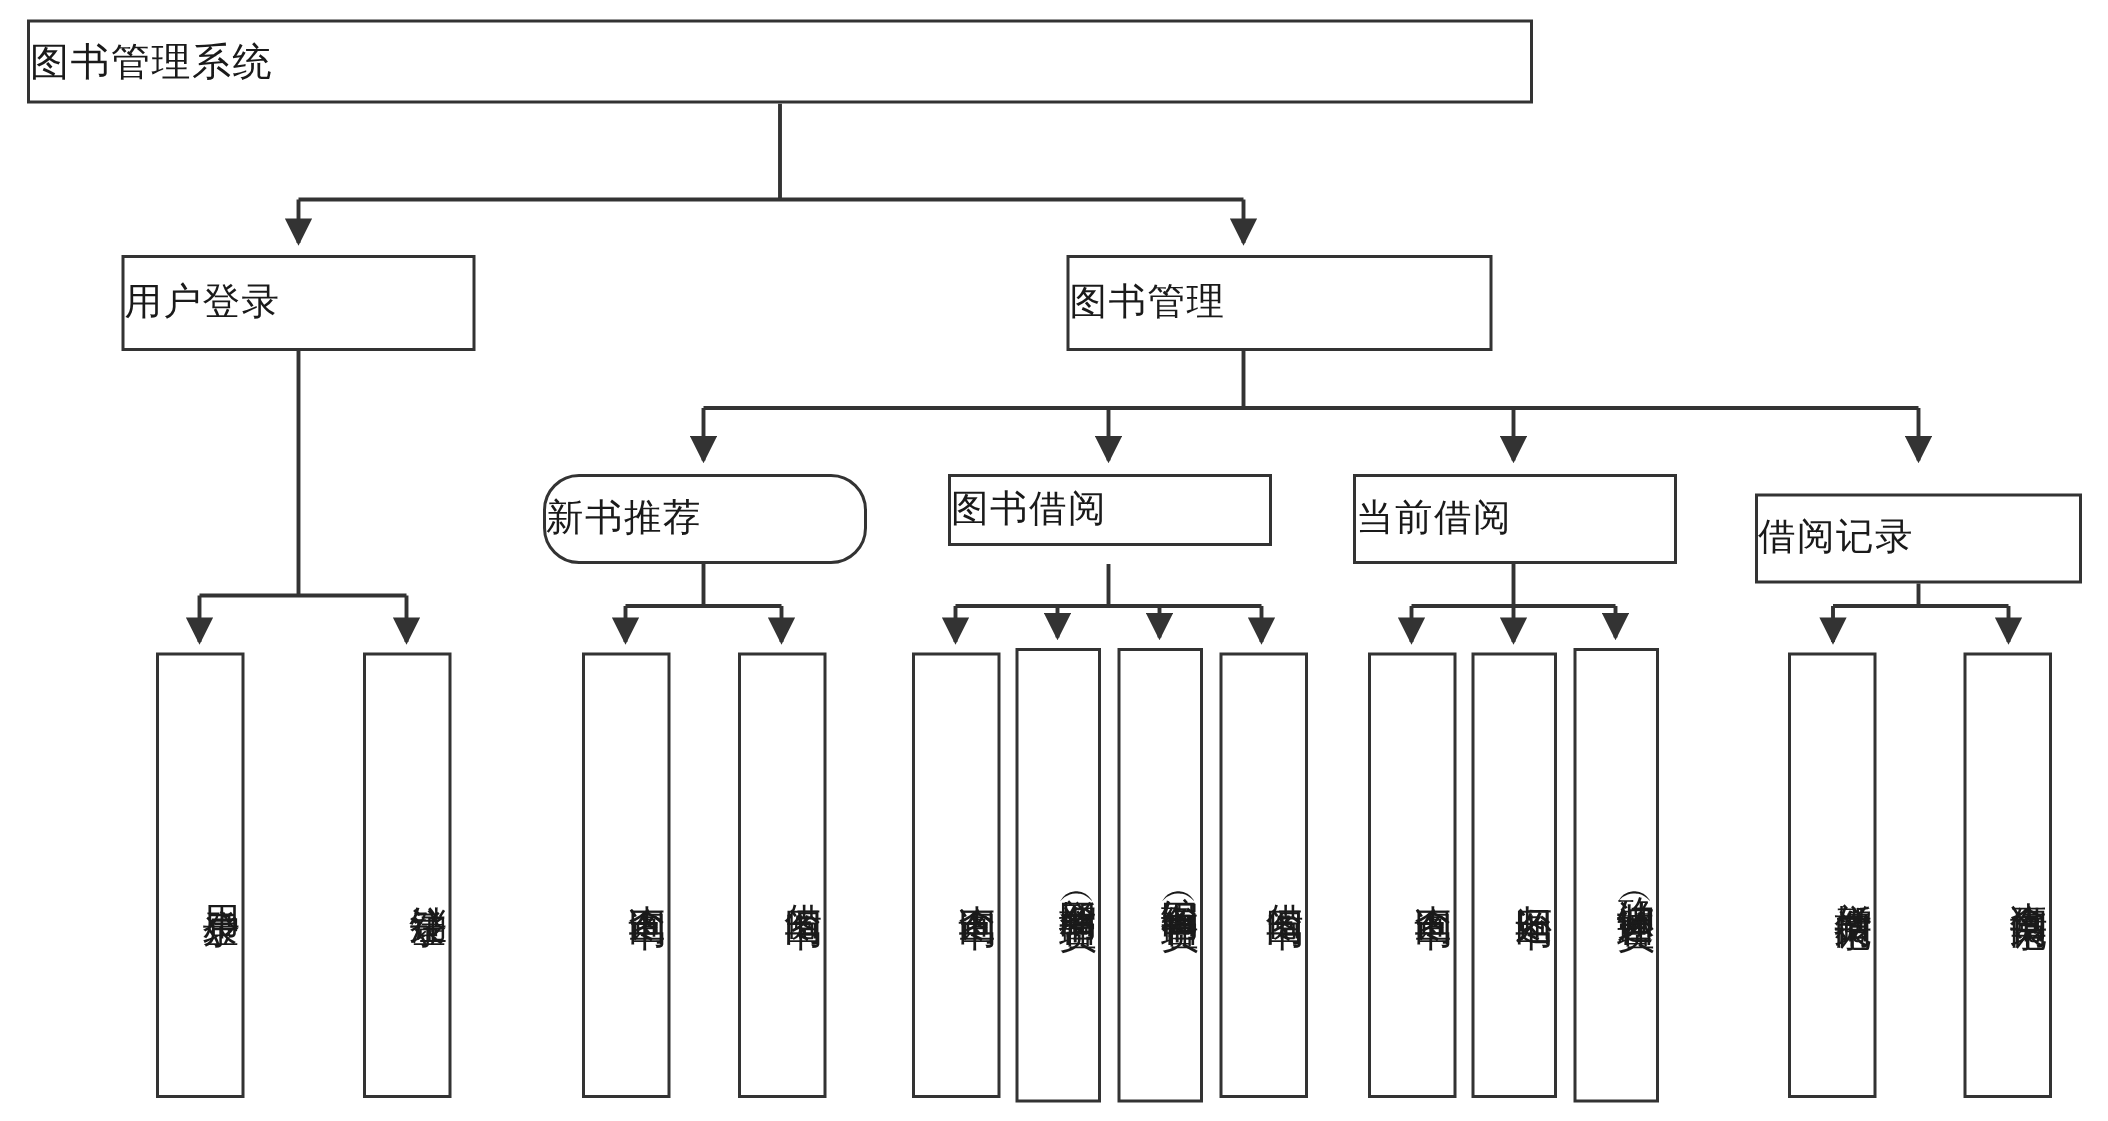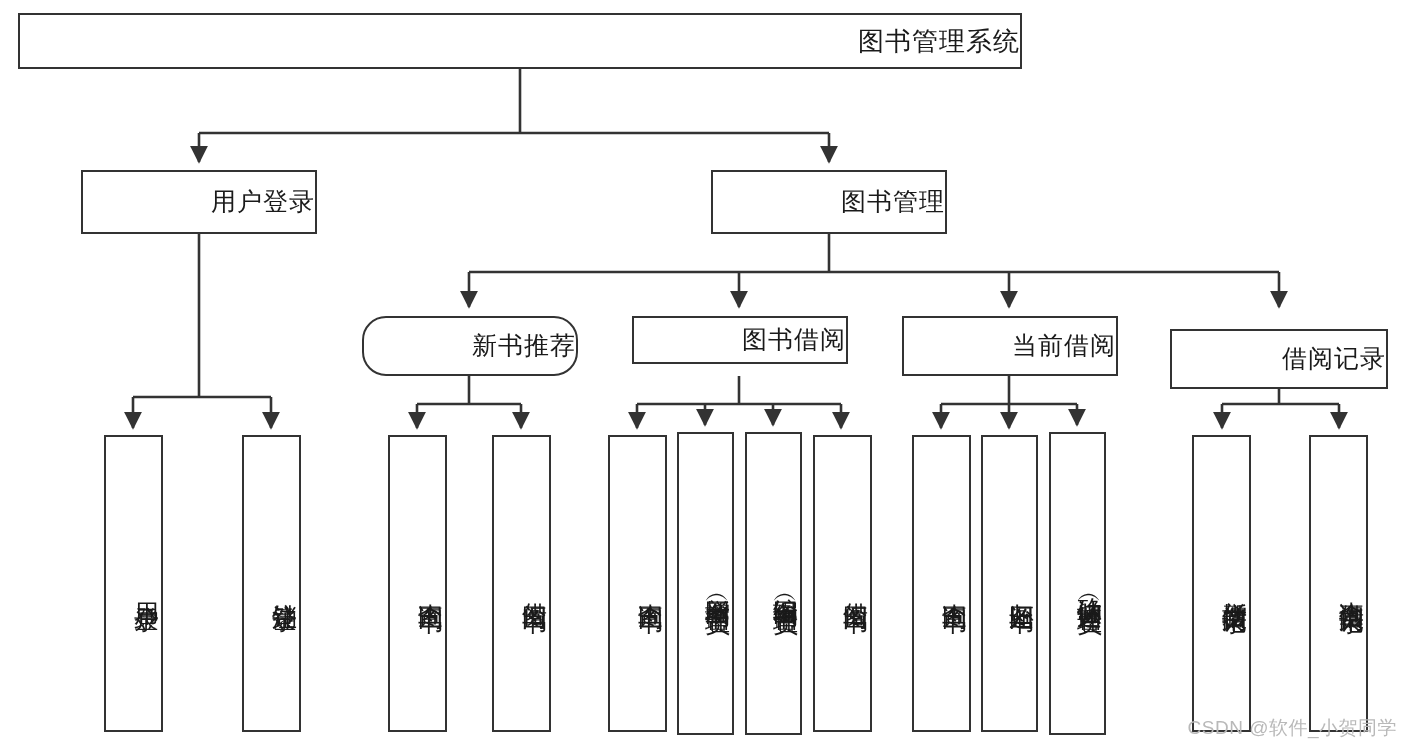--- a/index.html
+++ b/index.html
@@ -22,21 +22,21 @@
     height:747px;
     pointer-events:none;
   }
   .node{
     position:absolute;
     box-sizing:border-box;
     background:#ffffff;
     border:2px solid #333333;
     display:flex;
     align-items:center;
-    justify-content:flex-end;
+    justify-content:flex-start;
     text-align:center;
   }
   .node.horiz{
     font-size:25px;
     letter-spacing:1px;
     line-height:1.1;
   }
   .node.vert{
     writing-mode:vertical-rl;
     text-orientation:upright;
@@ -119,21 +119,21 @@
     </g>
   </svg>
 
   <div class="node horiz root" style="left:18px;top:13px;width:1004px;height:56px;">
     <span>图书管理系统</span>
   </div>
 
   <div class="node horiz" style="left:81px;top:170px;width:236px;height:64px;">
     <span>用户登录</span>
   </div>
-  <div class="node horiz" style="left:711px;top:170px;width:236px;height:64px;">
+  <div class="node horiz" style="left:711px;top:170px;width:284px;height:64px;">
     <span>图书管理</span>
   </div>
 
   <div class="node horiz" style="left:362px;top:316px;width:216px;height:60px;border-radius:24px;">
     <span>新书推荐</span>
   </div>
   <div class="node horiz" style="left:632px;top:316px;width:216px;height:48px;">
     <span>图书借阅</span>
   </div>
   <div class="node horiz" style="left:902px;top:316px;width:216px;height:60px;">
@@ -180,15 +180,14 @@
     <span>确认归还（管理员）</span>
   </div>
 
   <div class="node vert" style="left:1192px;top:435px;width:59px;height:297px;">
     <span>新增借阅记录</span>
   </div>
   <div class="node vert" style="left:1309px;top:435px;width:59px;height:297px;">
     <span>查询借阅记录</span>
   </div>
 
-  <div class="watermark">CSDN @软件_小贺同学</div>
 
 </div>
 
 </body></html>

